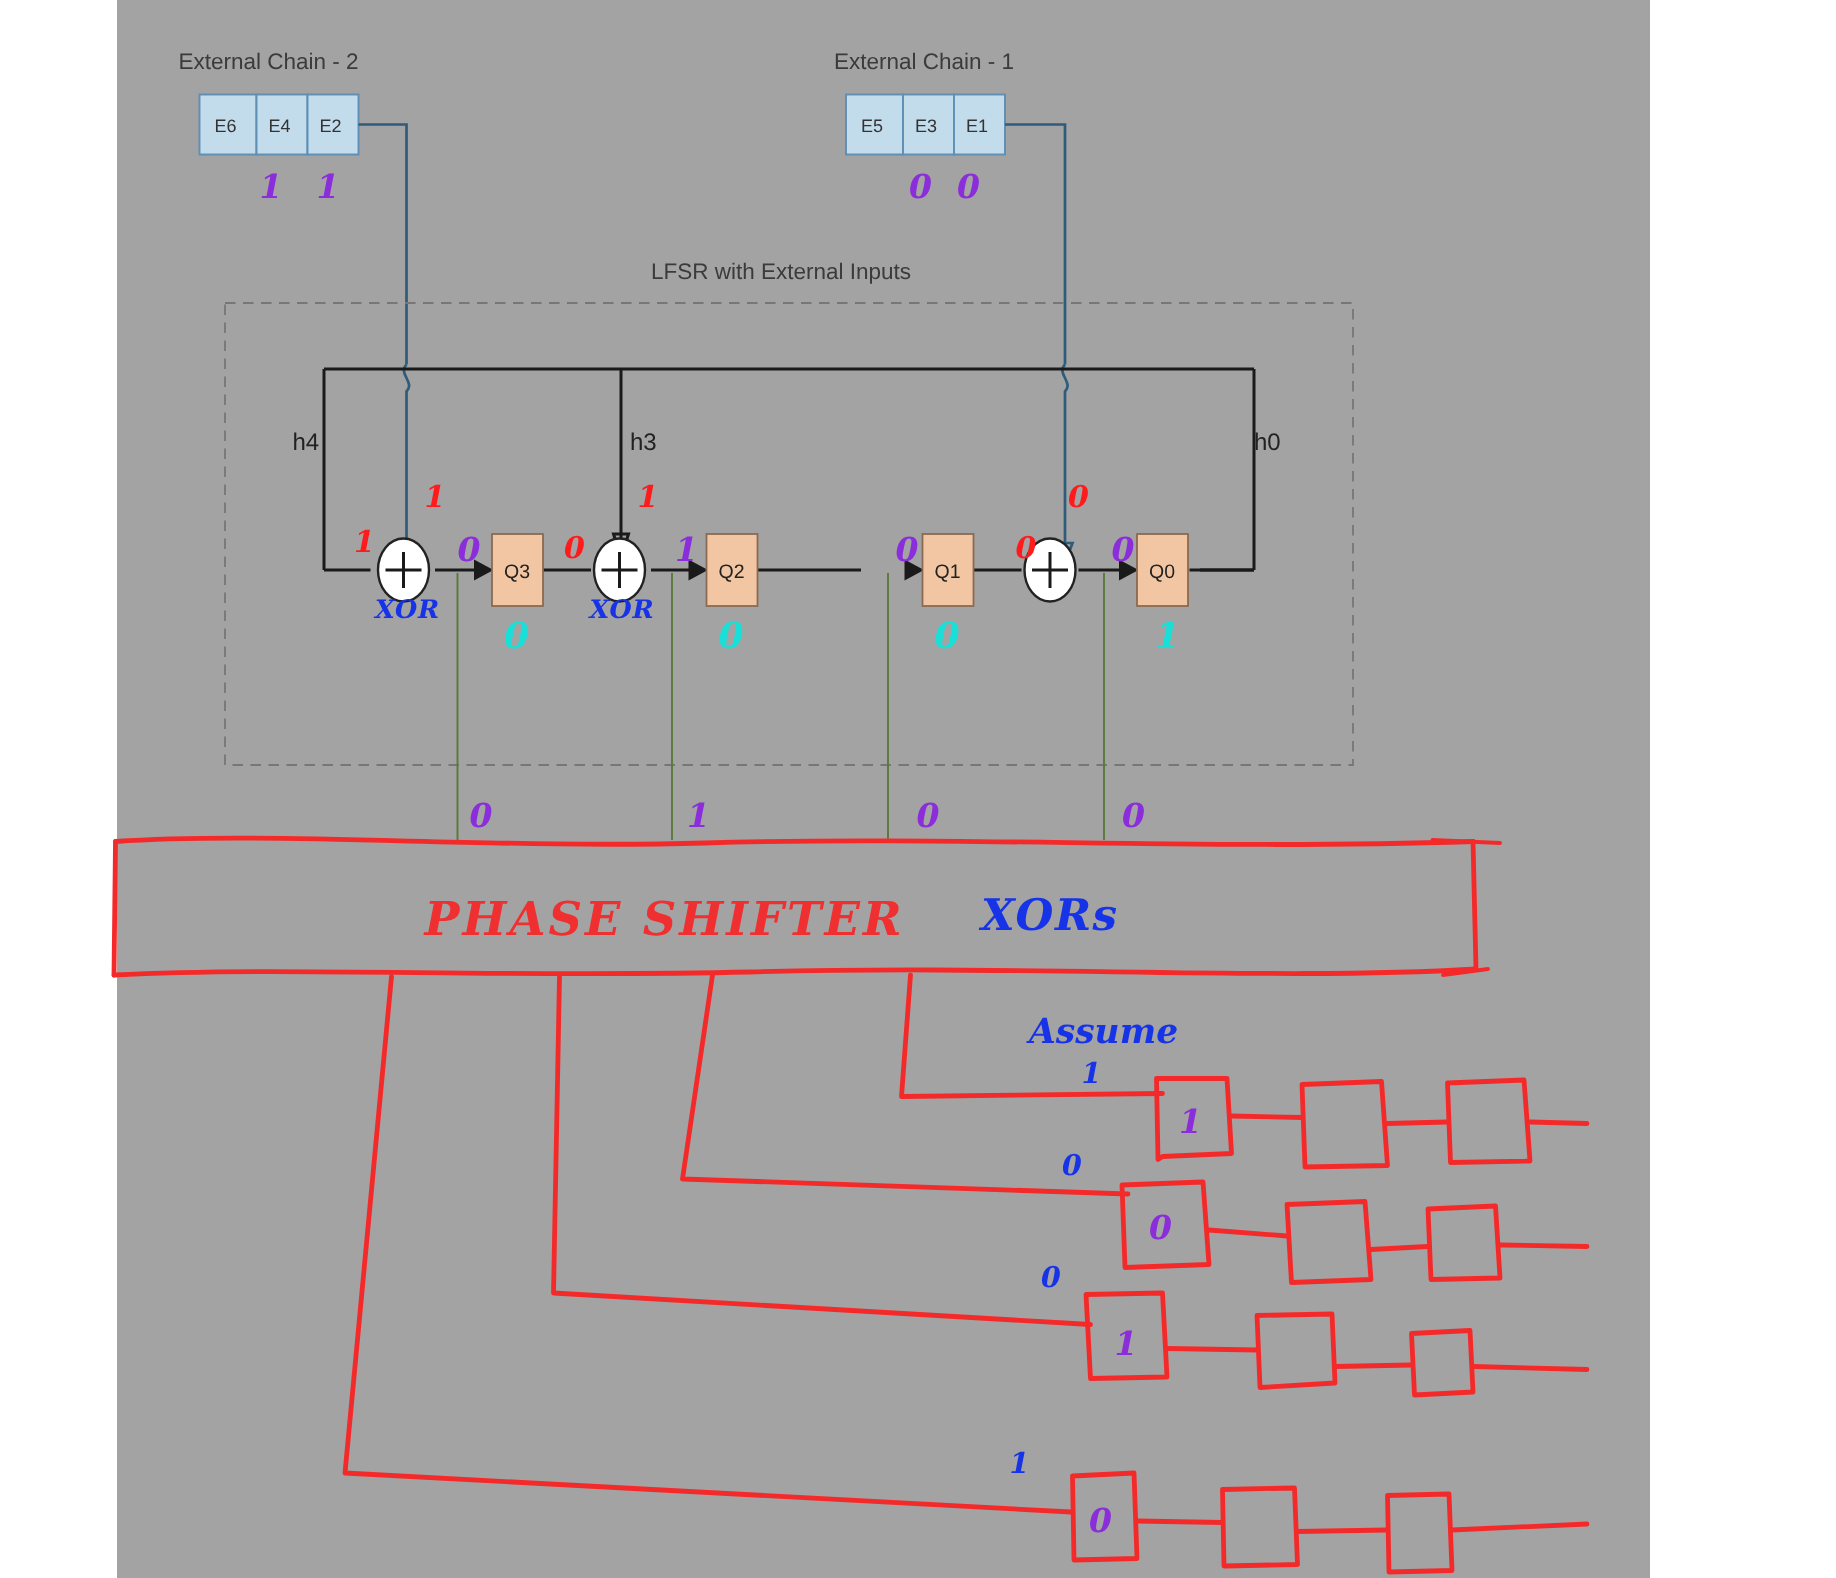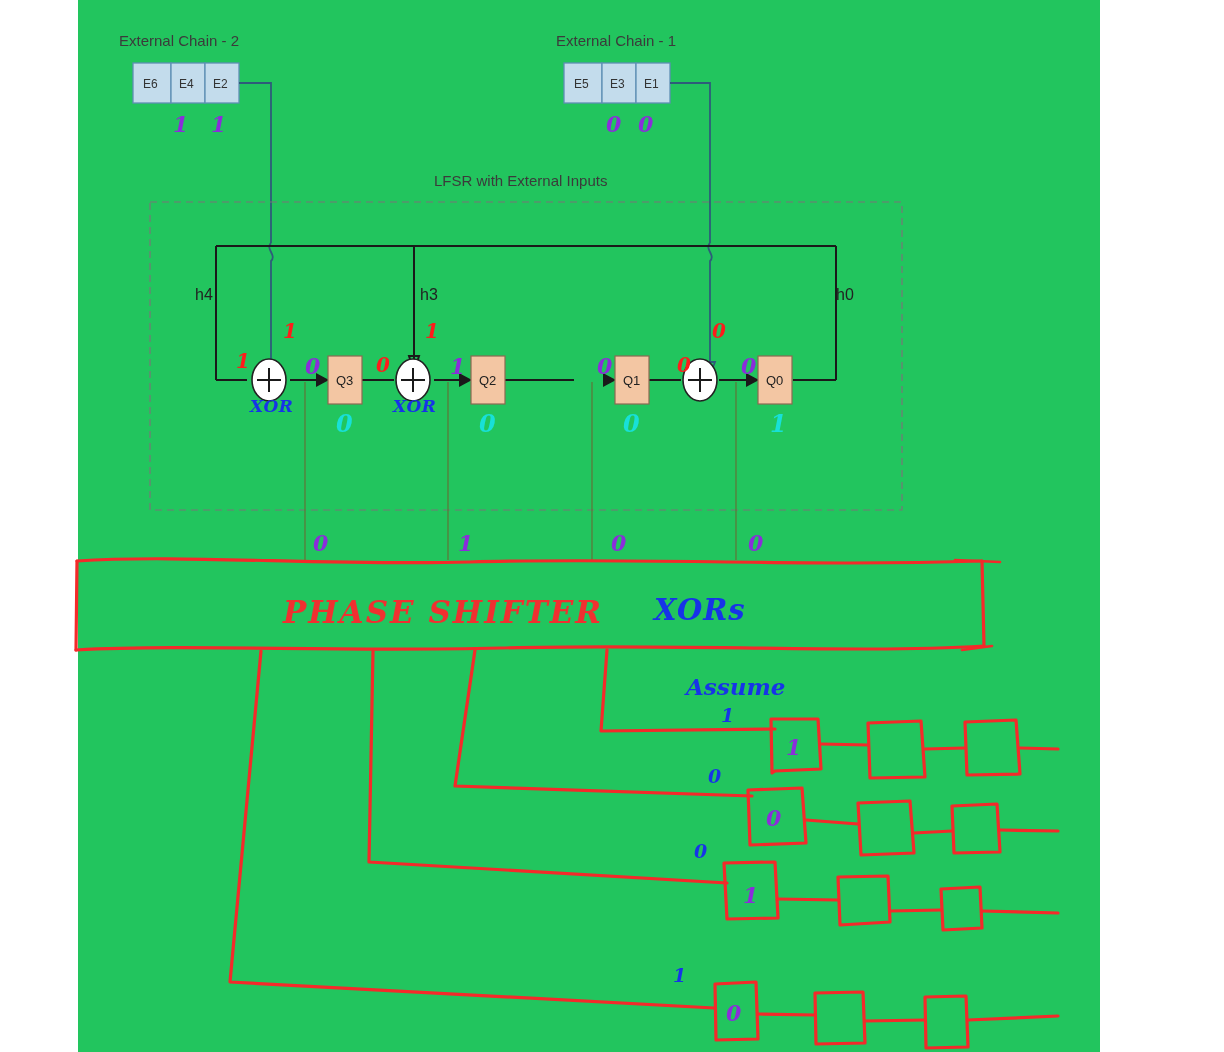--- a/index.html
+++ b/index.html
@@ -2,21 +2,21 @@
 <html><head>
 <meta charset="utf-8">
 <style>
   html,body{margin:0;padding:0;}
   body{
     width:1224px;height:1052px;
     background:#ffffff;
     font-family:"Liberation Sans", sans-serif;
     position:relative;overflow:hidden;
   }
-  #root{position:absolute;left:0;top:0;width:1224px;height:1052px;background:#22c55e;}
+  #root{position:absolute;left:0;top:0;width:1224px;height:1052px;background:#a3a3a3;}
   .strip-l{position:absolute;left:0;top:0;width:78px;height:1052px;background:#ffffff;}
   .strip-r{position:absolute;left:1100px;top:0;width:124px;height:1052px;background:#ffffff;}
 
   svg.layer{position:absolute;left:0;top:0;width:1224px;height:1052px;overflow:visible;}
   svg.layer *{vector-effect:none;}
 
   
   .lbl-title{font-size:15px;fill:#3b3b3b;font-family:"Liberation Sans",sans-serif;}
   .lbl-cell{font-size:12px;fill:#333333;font-family:"Liberation Sans",sans-serif;}
   .lbl-q{font-size:13px;fill:#222222;font-family:"Liberation Sans",sans-serif;}

